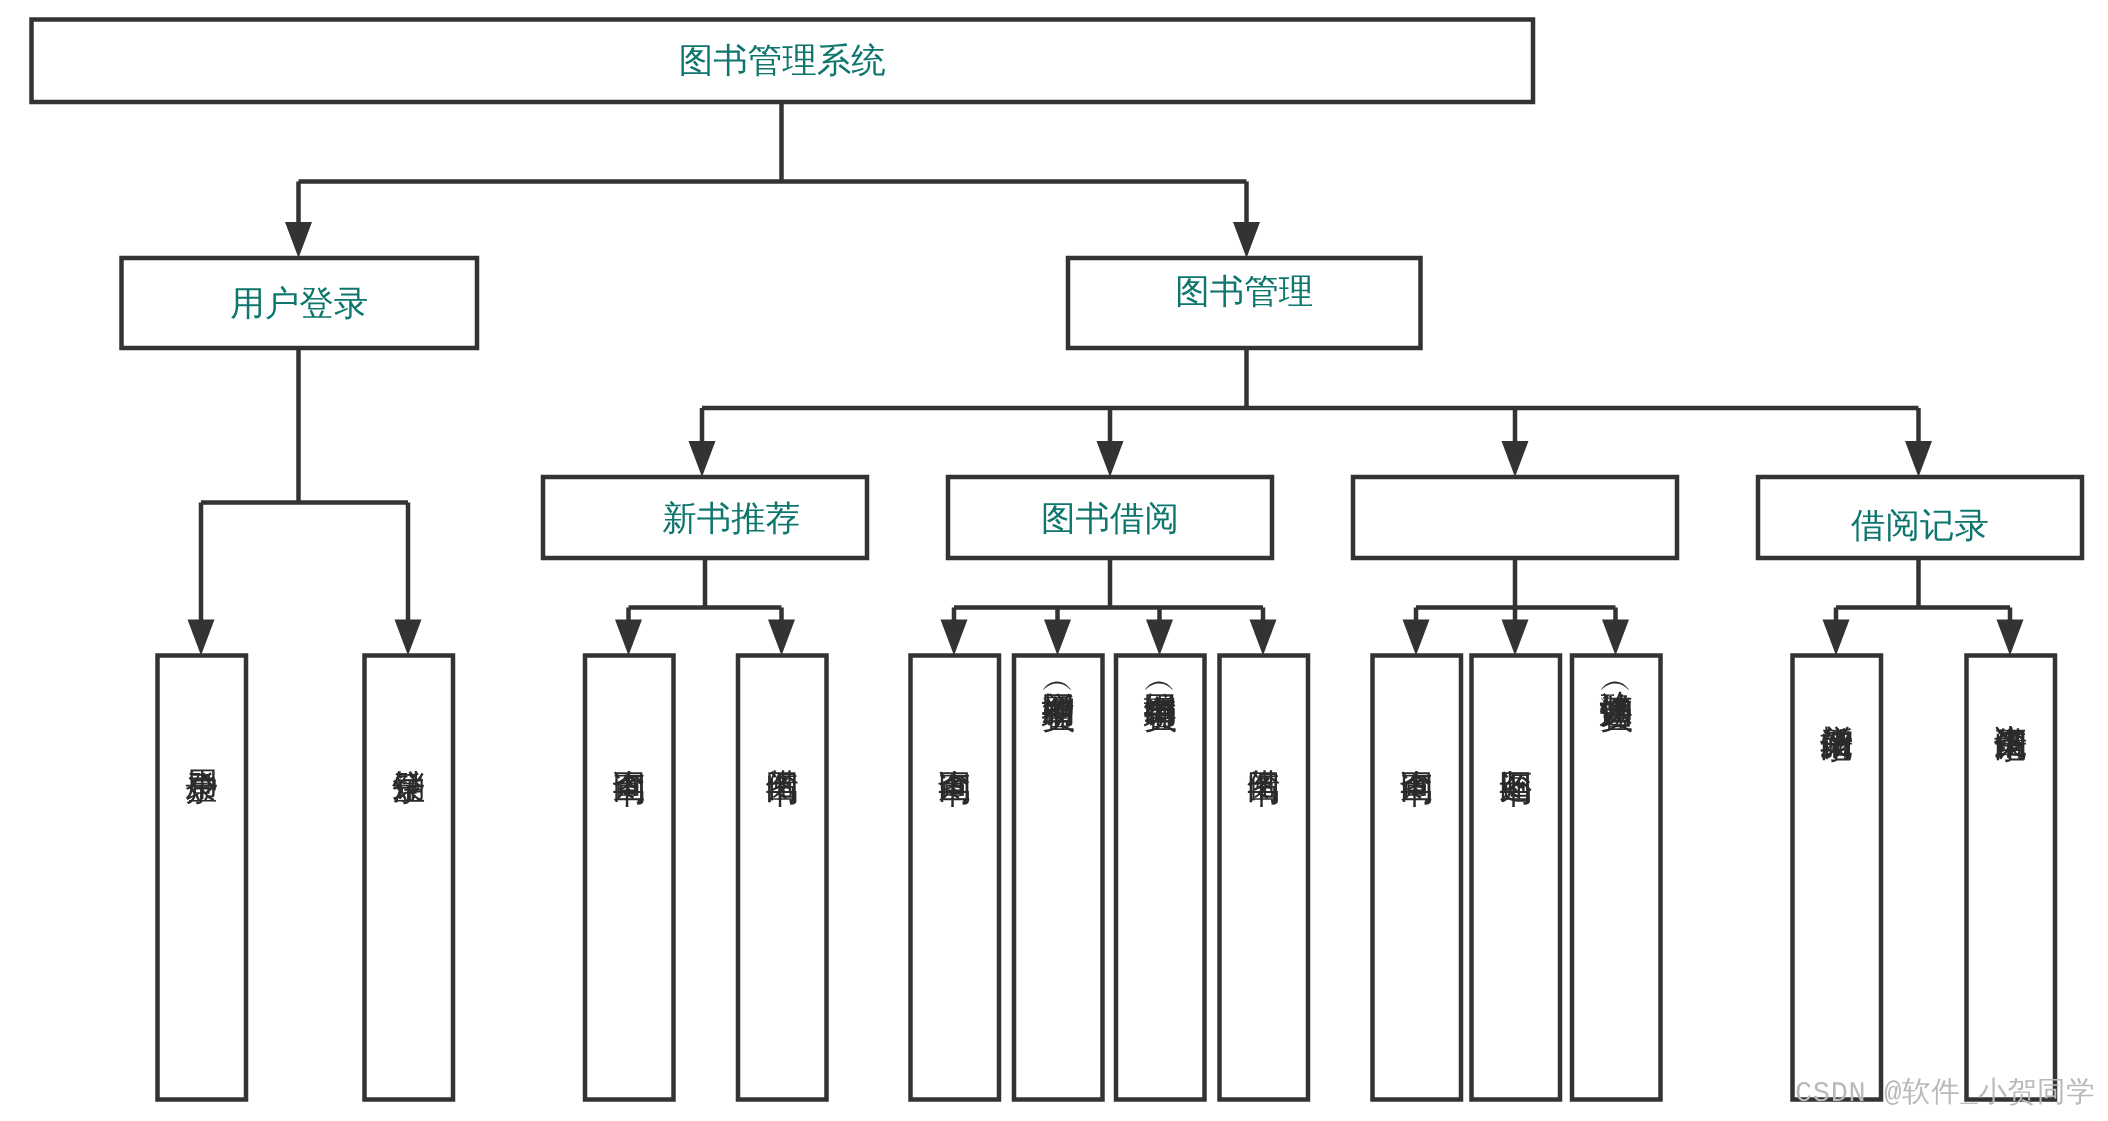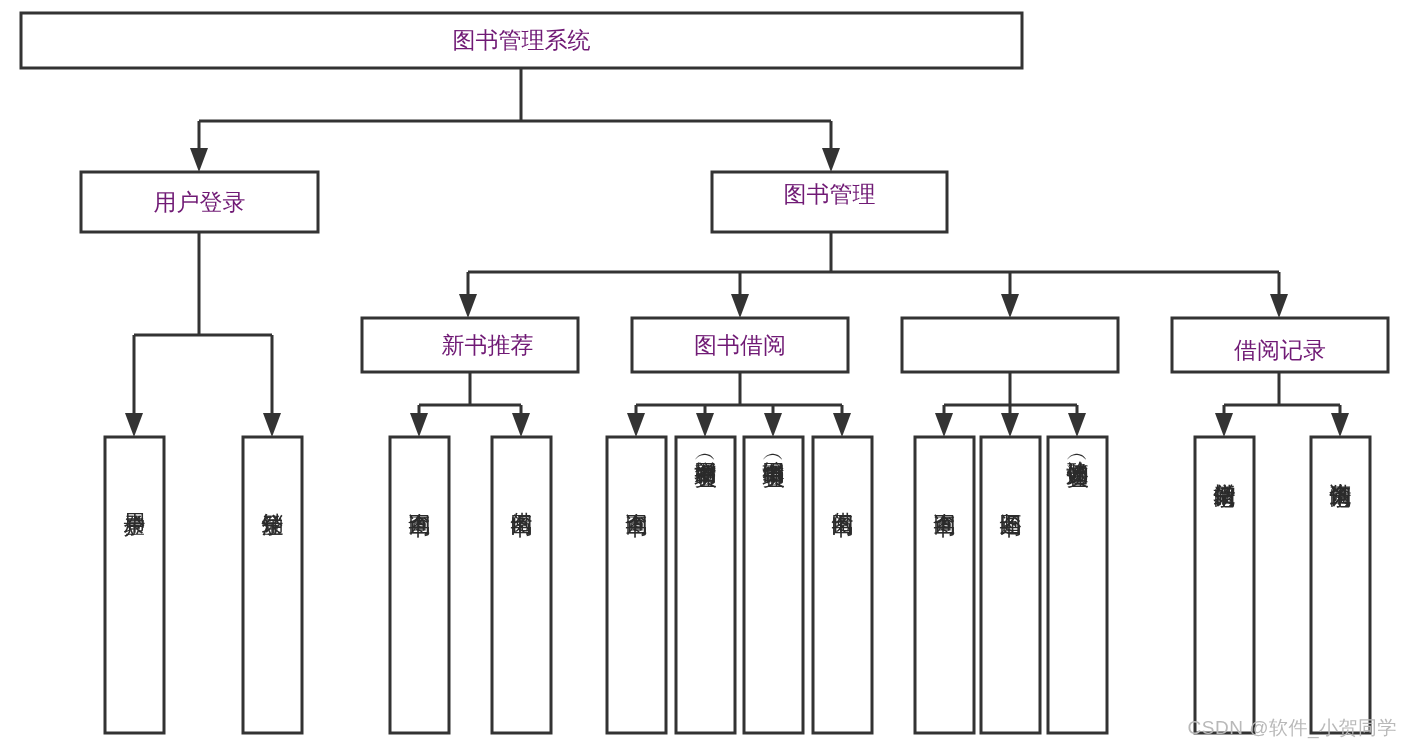--- a/index.html
+++ b/index.html
@@ -58,29 +58,29 @@
     letter-spacing: 1px;
     white-space: nowrap;
   }
   .hlabel {
     position: absolute;
     display: flex;
     align-items: center;
     justify-content: center;
     font-family: "Liberation Sans", sans-serif;
     font-size: 23px;
-    color: #701a75;
+    color: #0f766e;
     pointer-events: none;
     box-sizing: border-box;
   }
   .watermark {
     position: absolute;
     right: 8px;
     bottom: 6px;
-    font-family: Liberation Sans, sans-serif;
+    font-family: Liberation Mono, monospace;
     font-size: 19px;
     color: #b9b9b9;
     letter-spacing: 0.5px;
     white-space: nowrap;
   }
 </style>
 </head>
 <body>
 
 <div id="diagram-root">

